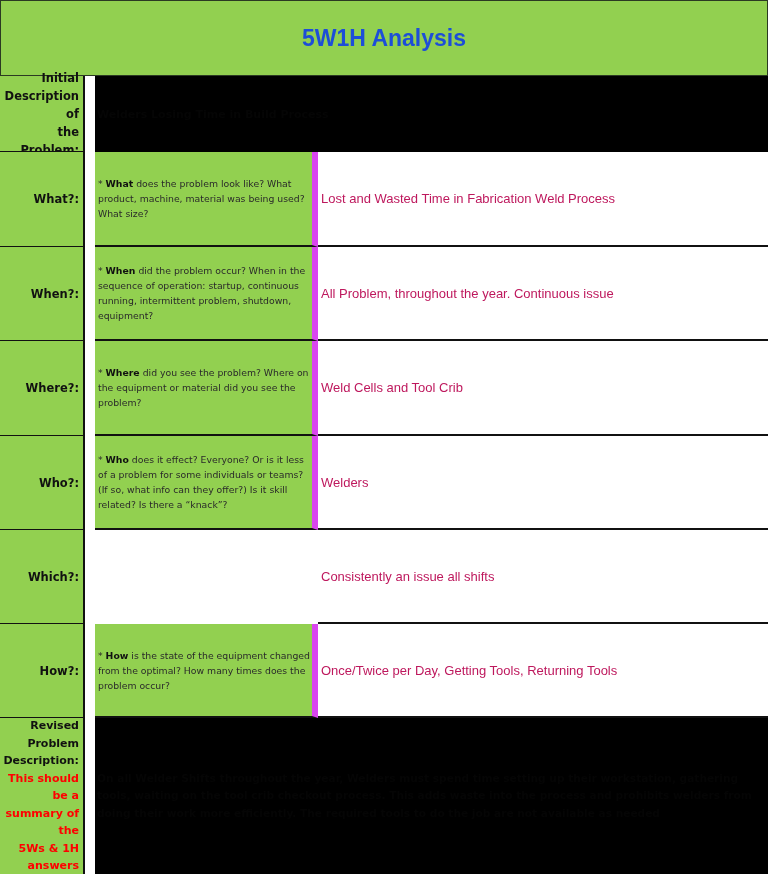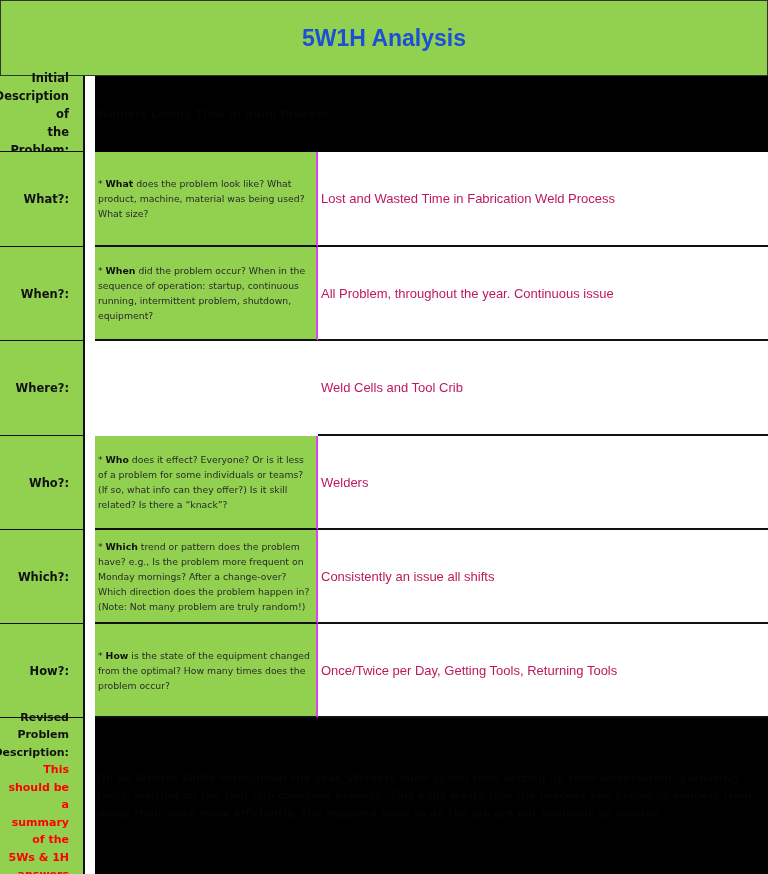--- a/index.html
+++ b/index.html
@@ -9,27 +9,27 @@
       position: absolute; left: 0; top: 0; width: 766px; height: 74px;
       background: #92d050; border: 1px solid #2b3a22;
       display: flex; align-items: center; justify-content: center;
     }
     .title-cell span { font-family: "Liberation Sans", sans-serif; font-weight: bold; font-size: 23px; color: #1d4ed8; }
     .row { position: absolute; left: 0; width: 768px; }
     .label-cell {
       position: absolute; left: 0; top: 0; width: 85px; height: 100%;
       background: #92d050; border-right: 2px solid #111; border-bottom: 1px solid #111; box-sizing: border-box;
       display: flex; flex-direction: column; justify-content: center; align-items: flex-end;
-      padding-right: 14px; text-align: right;
+      padding-right: 4px; text-align: right;
       font-family: "DejaVu Sans", sans-serif; font-weight: bold; font-size: 11.5px; color: #111; line-height: 18px;
     }
     .label-cell.stack { font-size: 11px; line-height: 17.5px; }
     .prompt-cell {
       position: absolute; left: 95px; top: 0; width: 223px; height: 100%;
-      background: #92d050; border-right: 2px solid #d946ef; border-bottom: 2px solid #111; box-sizing: border-box;
+      background: #92d050; border-right: 6px solid #d946ef; border-bottom: 2px solid #111; box-sizing: border-box;
       display: flex; align-items: center; padding-left: 3px; padding-right: 2px;
       font-family: "DejaVu Sans", sans-serif; font-size: 9.3px; color: #2a2a2a; line-height: 15px;
     }
     .prompt-cell b { color: #111; }
     .answer-cell {
       position: absolute; left: 318px; top: 0; width: 490px; height: 100%;
       background: #ffffff; border-right: 1px solid #444; border-bottom: 2px solid #111; box-sizing: border-box;
       display: flex; align-items: center; padding-left: 3px;
       font-family: "Liberation Sans", sans-serif; font-size: 13px; color: #be185d;
     }
@@ -83,43 +83,43 @@
       </div>
     <div class="answer-cell">
         <span>All Problem, throughout the year. Continuous issue</span>
       </div>
   </div>
 
   <div class="row" style="top:341px;height:95px;">
     <div class="label-cell">
         <span>Where?:</span>
       </div>
+    <div class="prompt-cell">
+        <span>* <b>Where</b><span> did you see the problem?  Where on the equipment or material did you see the problem?</span></span>
+      </div>
     <div class="answer-cell">
         <span>Weld Cells and Tool Crib</span>
       </div>
   </div>
 
   <div class="row" style="top:436px;height:94px;">
     <div class="label-cell">
         <span>Who?:</span>
       </div>
     <div class="prompt-cell">
         <span>* <b>Who</b><span> does it effect?  Everyone?  Or is it less of a problem for some individuals or teams?  (If so, what info can they offer?)  Is it skill related?  Is there a “knack”?</span></span>
       </div>
     <div class="answer-cell">
         <span>Welders</span>
       </div>
   </div>
 
   <div class="row" style="top:530px;height:94px;">
     <div class="label-cell">
         <span>Which?:</span>
-      </div>
-    <div class="prompt-cell">
-        <span>* <b>Which</b><span> trend or pattern does the problem have?  e.g., Is the problem more frequent on Monday mornings?  After a change-over?  Which direction does the problem happen in?  (Note: Not many problem are truly random!)</span></span>
       </div>
     <div class="answer-cell">
         <span>Consistently an issue all shifts</span>
       </div>
   </div>
 
   <div class="row" style="top:624px;height:94px;">
     <div class="label-cell">
         <span>How?:</span>
       </div>

